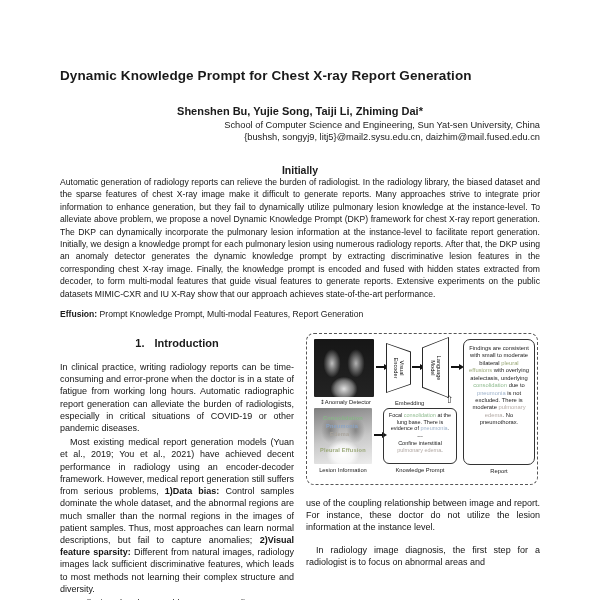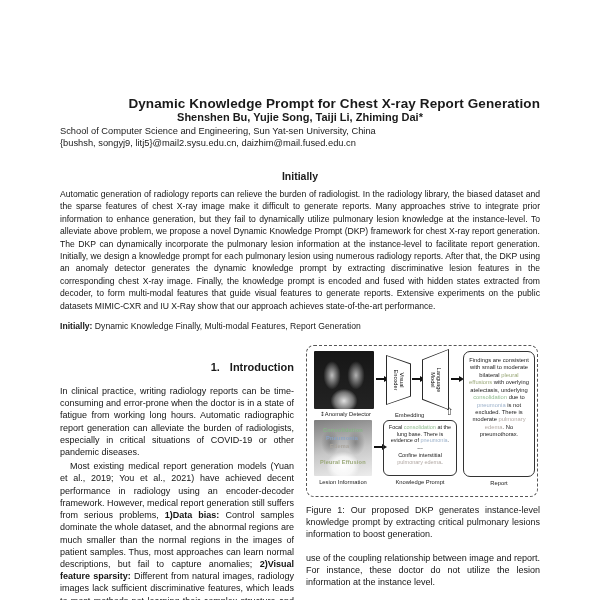--- a/index.html
+++ b/index.html
@@ -2,30 +2,30 @@
 <html><head>
 <meta charset="utf-8">
 <style>
   html,body{margin:0;padding:0;}
   body{
     width:600px;height:600px;overflow:hidden;background:#ffffff;
     font-family:"Liberation Sans","DejaVu Sans",sans-serif;color:#1a1a1a;
     position:relative;
   }
   .sheet{position:absolute;left:60px;top:0;width:480px;}
-  .title{margin-top:96px;text-align:right;font-size:13.5px;font-weight:bold;letter-spacing:.1px;}
-  .authors{text-align:center;font-size:11px;font-weight:bold;}
-  .affil,.emails{text-align:left;font-size:9.3px;margin-top:2.5px;color:#222;}
+  .title{margin-top:68px;text-align:left;font-size:13.5px;font-weight:bold;letter-spacing:.1px;}
+  .authors{margin-top:22px;text-align:center;font-size:11px;font-weight:bold;}
+  .affil,.emails{text-align:right;font-size:9.3px;margin-top:2.5px;color:#222;}
   .abs-head{margin-top:22px;text-align:center;font-size:10.5px;font-weight:bold;}
-  .abs-body{margin-top:6px;font-size:8.6px;line-height:12.4px;text-align:justify;color:#141414;}
+  .abs-body{font-size:8.6px;line-height:12.4px;text-align:justify;color:#141414;}
   .keywords{margin-top:9px;font-size:8.6px;}
   .keywords b{font-weight:bold;}
   .cols{display:flex;gap:12px;margin-top:14px;}
   .col{width:234px;}
-  .sec-head{text-align:right;font-size:11px;font-weight:bold;margin:16px 0 9px 0;}
+  .sec-head{text-align:center;font-size:11px;font-weight:bold;margin:4px 0 9px 0;}
   .sec-head .num{margin-right:10px;}
   .para{font-size:9px;line-height:12.2px;text-align:justify;color:#141414;margin-top:12px;}
   .para.indent{text-indent:10px;}
   .para + .para{margin-top:2px;}
   b.inline{font-weight:bold;}
 
   
   .figure-box{
     position:relative;width:232px;height:152px;border:1.2px dashed #555;
     border-radius:8px;box-sizing:border-box;
@@ -105,21 +105,21 @@
 <div class="sheet">
 
   <div class="title">Dynamic Knowledge Prompt for Chest X-ray Report Generation</div>
   <div class="authors">Shenshen Bu, Yujie Song, Taiji Li, Zhiming Dai*</div>
   <div class="affil">School of Computer Science and Engineering, Sun Yat-sen University, China</div>
   <div class="emails">{bushsh, songyj9, litj5}@mail2.sysu.edu.cn, daizhim@mail.fused.edu.cn</div>
 
   <div class="abs-head">Initially</div>
   <div class="abs-body">Automatic generation of radiology reports can relieve the burden of radiologist. In the radiology library, the biased dataset and the sparse features of chest X-ray image make it difficult to generate reports. Many approaches strive to integrate prior information to enhance generation, but they fail to dynamically utilize pulmonary lesion knowledge at the instance-level. To alleviate above problem, we propose a novel Dynamic Knowledge Prompt (DKP) framework for chest X-ray report generation. The DKP can dynamically incorporate the pulmonary lesion information at the instance-level to facilitate report generation. Initially, we design a knowledge prompt for each pulmonary lesion using numerous radiology reports. After that, the DKP using an anomaly detector generates the dynamic knowledge prompt by extracting discriminative lesion features in the corresponding chest X-ray image. Finally, the knowledge prompt is encoded and fused with hidden states extracted from decoder, to form multi-modal features that guide visual features to generate reports. Extensive experiments on the public datasets MIMIC-CXR and IU X-Ray show that our approach achieves state-of-the-art performance.</div>
   <div class="keywords">
-    <b class="inline">Initially:</b><span> Dynamic Knowledge Finally, Multi-modal Features, Report Generation</span>
+    <b class="inline">Effusion:</b><span> Prompt Knowledge Prompt, Multi-modal Features, Report Generation</span>
   </div>
 
   <div class="cols">
 
     <div class="col">
       <div class="sec-head">
         <span class="num">1.</span><span>Introduction</span>
       </div>
       <div class="para">In clinical practice, writing radiology reports can be time-consuming and error-prone when the doctor is in a state of fatigue from working long hours. Automatic radiographic report generation can alleviate the burden of radiologists, especially in critical situations of COVID-19 or other pandemic diseases.</div>
       <div class="para indent">
@@ -180,20 +180,19 @@
         </div>
         <div class="fig-label lbl-knowledge">Knowledge Prompt</div>
 
         <div class="report-box">
           <span>Findings are consistent with small to moderate bilateral </span><span class="c-pleural">pleural effusions</span><span> with overlying atelectasis, underlying </span><span class="c-consolidation">consolidation</span><span> due to </span><span class="c-pneumonia">pneumonia</span><span> is not excluded. There is moderate </span><span class="c-edema">pulmonary edema</span><span>. No pneumothorax.</span>
         </div>
         <div class="fig-label lbl-report">Report</div>
 
       </div>
 
-      <div class="fig-caption">Figure 1: Our proposed DKP generates instance-level knowledge prompt by extracting critical pulmonary lesions information to boost generation.</div>
 
       <div class="para">use of the coupling relationship between image and report. For instance, these doctor do not utilize the lesion information at the instance level.</div>
       <div class="para indent" style="margin-top:10px;">In radiology image diagnosis, the first step for a radiologist is to focus on abnormal areas and</div>
 
     </div>
   </div>
 </div>
 
 </body></html>

